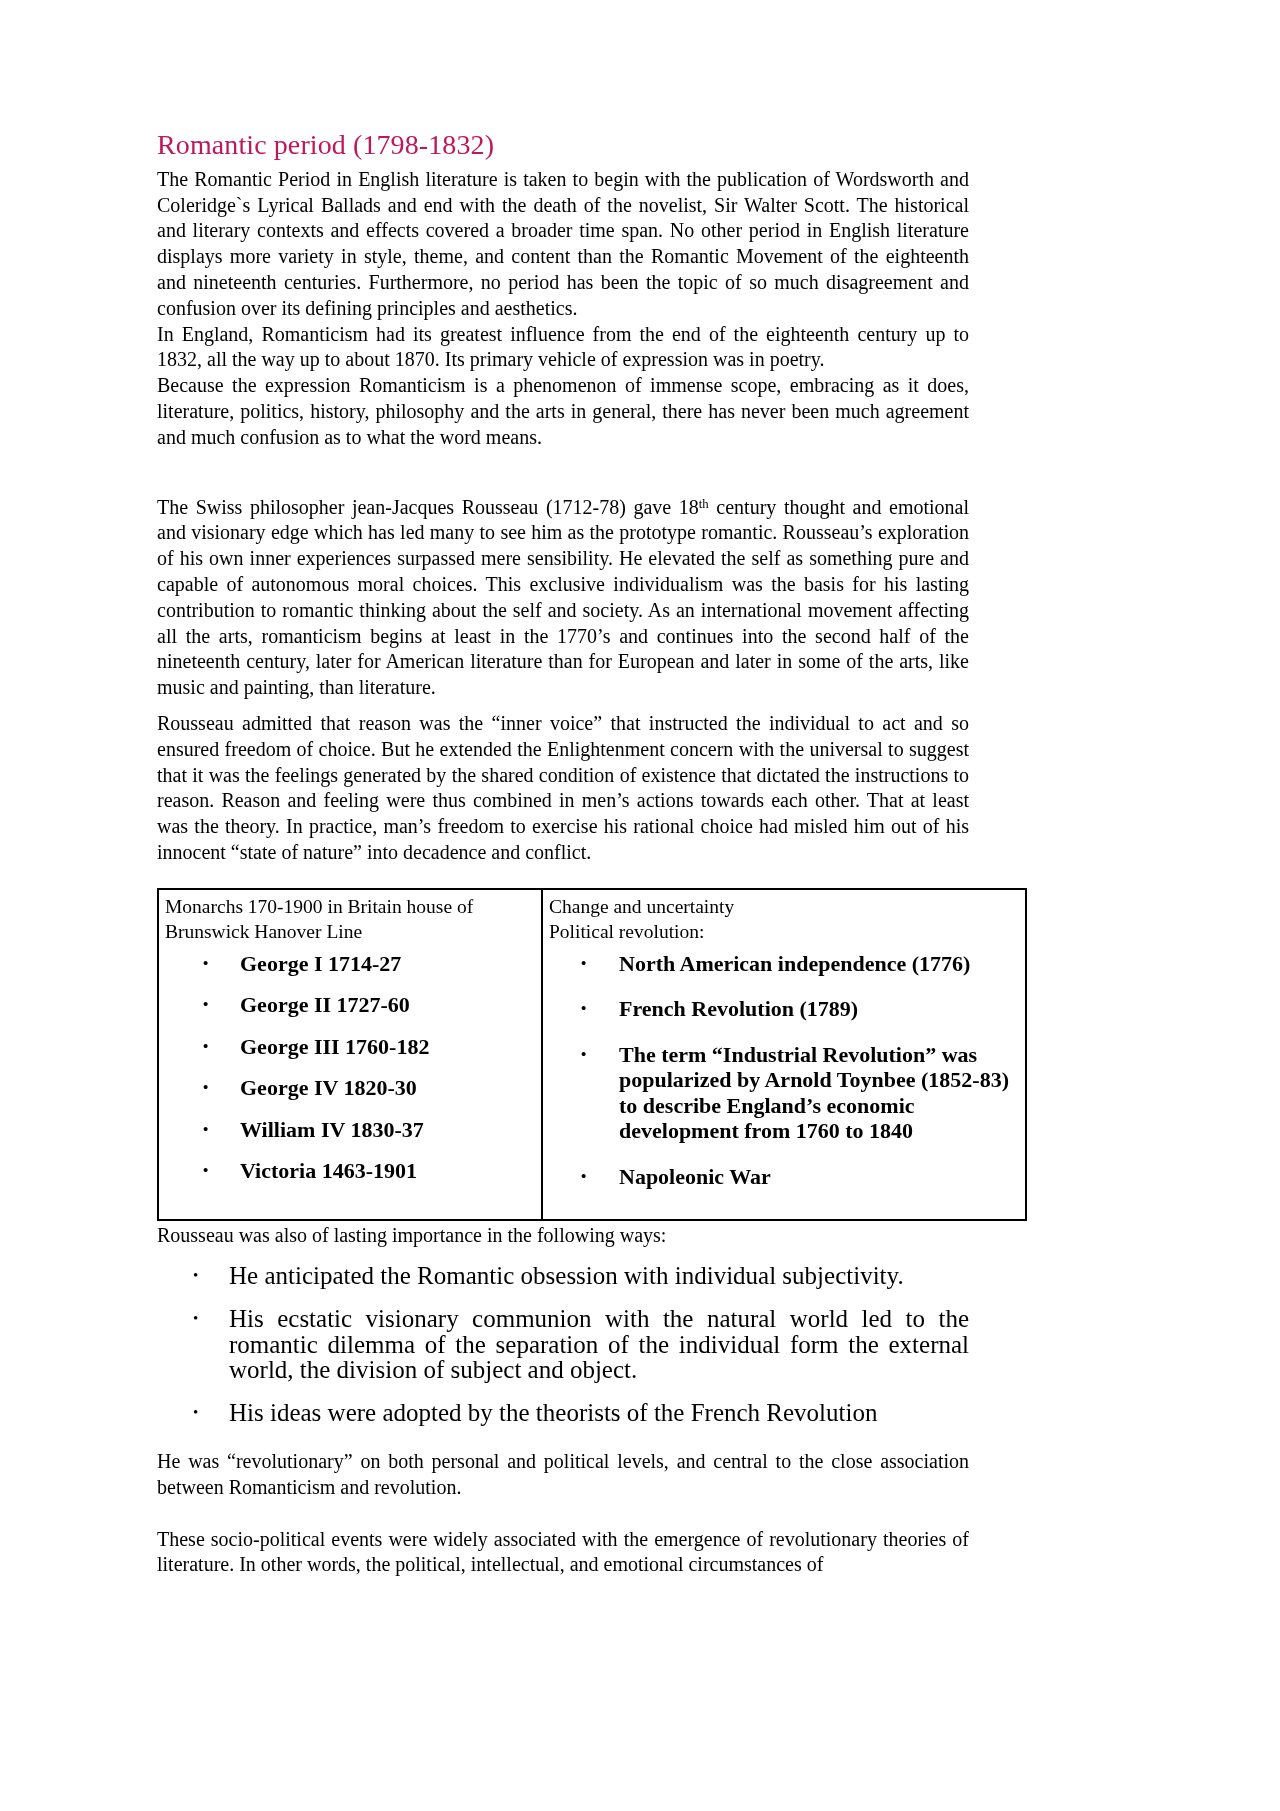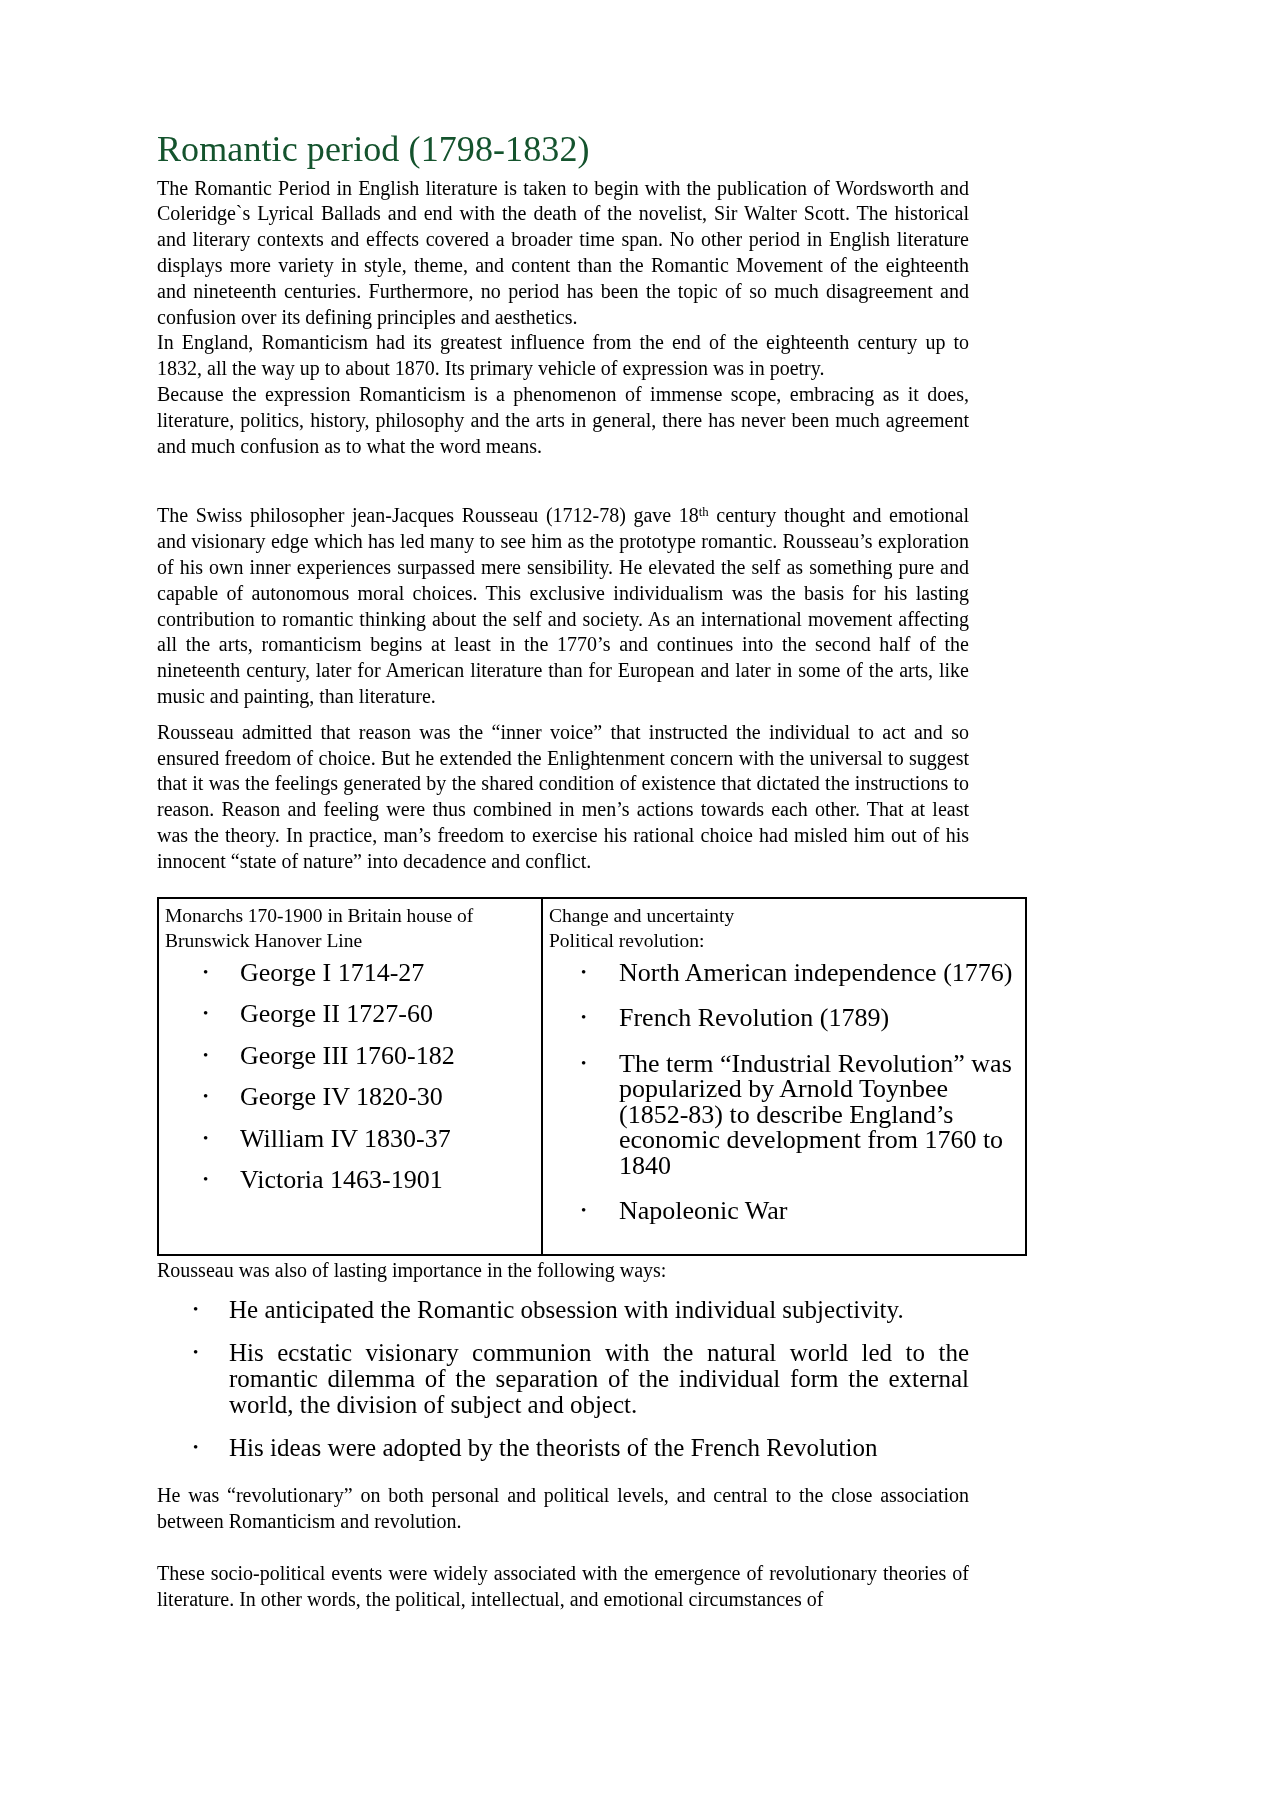--- a/index.html
+++ b/index.html
@@ -15,23 +15,23 @@
     position: relative;
     overflow: hidden;
   }
   .page {
     position: absolute;
     left: 157px;
     top: 0;
     width: 812px;
   }
   h1.doc-title {
-    color: #14532d;
+    color: #be185d;
     font-weight: normal;
-    font-size: 36px;
+    font-size: 28px;
     line-height: 1.1;
     margin: 0;
     padding: 130px 0 6px 0;
     letter-spacing: 0.1px;
   }
   p.body-text {
     font-size: 20px;
     line-height: 25.8px;
     margin: 0;
     text-align: justify;
@@ -76,24 +76,25 @@
   .cell-head.left-head {
     text-align: justify;
   }
   ul.tbl-list {
     list-style: none;
     margin: 6px 0 0 0;
     padding: 0;
   }
   ul.tbl-list > li {
     position: relative;
-    font-size: 26px;
+    font-size: 22px;
     line-height: 25.5px;
     padding-left: 75px;
     margin-bottom: 16px;
+    font-weight: bold;
   }
   ul.tbl-list > li:last-child { margin-bottom: 4px; }
   ul.tbl-list > li::before {
     content: "\2022";
     position: absolute;
     left: 38px;
     top: 0;
     font-size: 15px;
   }
   td.col-right ul.tbl-list > li {

